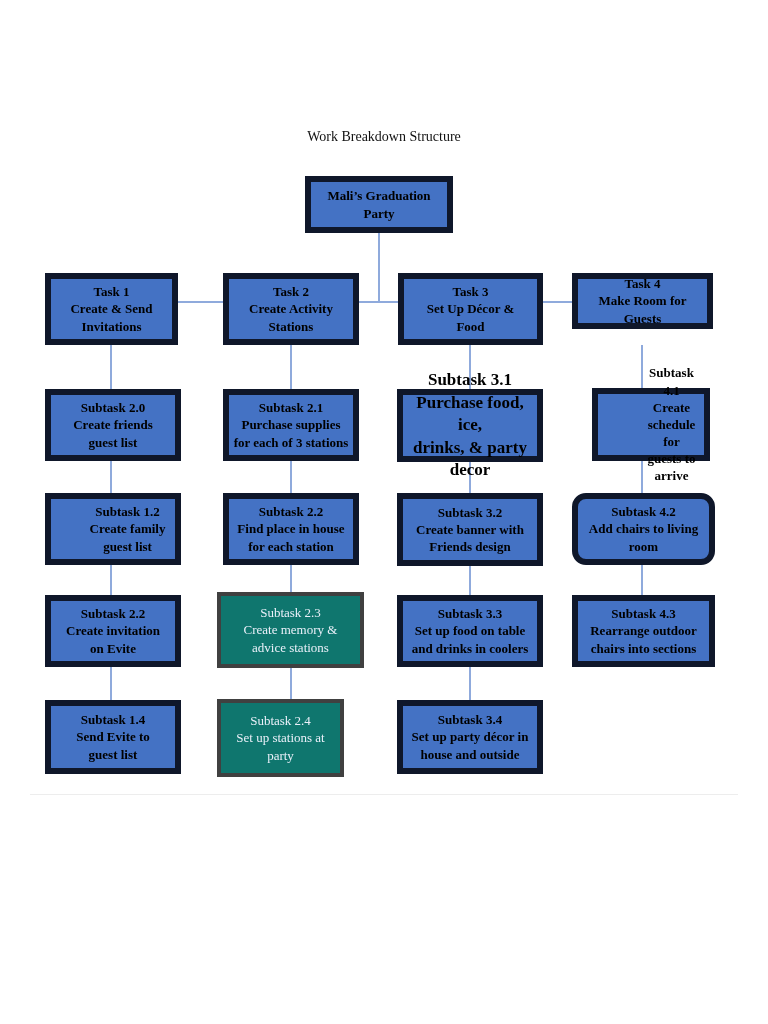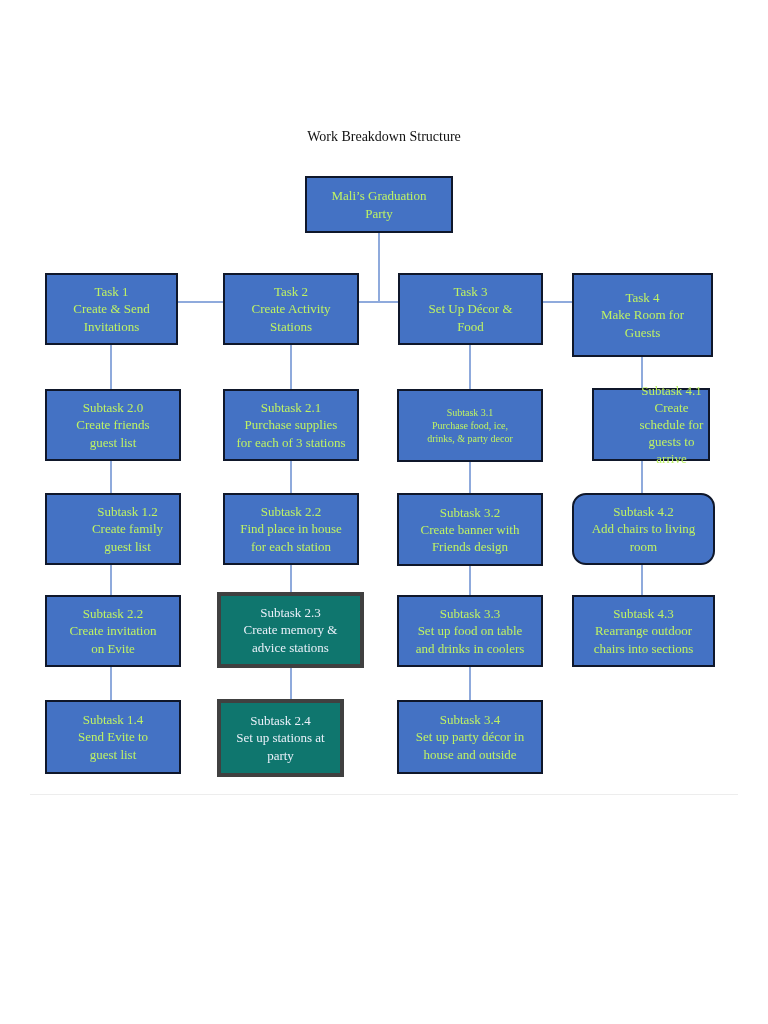--- a/index.html
+++ b/index.html
@@ -22,33 +22,33 @@
     white-space: pre-line;
   }
   .connector {
     position: absolute;
     background: #8FAADC;
   }
   .node {
     position: absolute;
     box-sizing: border-box;
     background: #4472C4;
-    border: 2px solid #0f172a;
-    color: #bef264;
-    font-weight: normal;
+    border: 6px solid #0f172a;
+    color: #000000;
+    font-weight: bold;
     font-size: 13px;
     line-height: 1.32;
     display: flex;
     align-items: center;
     justify-content: center;
     text-align: center;
     white-space: pre-line;
     padding: 2px 3px;
   }
-  .node.small { font-size: 10px; }
+  .node.small { font-size: 17px; }
   .node.highlight {
     background: #0f766e;
     border: 4px solid #404040;
     font-weight: normal;
     color: #EAF0F9;
   }
   .page-separator {
     position: absolute;
     left: 30px;
     top: 794px;
@@ -76,21 +76,21 @@
 
   <div class="node" style="left:45px; top:273px; width:133px; height:72px;">Task 1
 Create &amp; Send
 Invitations</div>
   <div class="node" style="left:223px; top:273px; width:136px; height:72px;">Task 2
 Create Activity
 Stations</div>
   <div class="node" style="left:398px; top:273px; width:145px; height:72px;">Task 3
 Set Up Décor &amp;
 Food</div>
-  <div class="node" style="left:572px; top:273px; width:141px; height:84px;">Task 4
+  <div class="node" style="left:572px; top:273px; width:141px; height:56px;">Task 4
 Make Room for
 Guests</div>
 
   <div class="node" style="left:45px; top:389px; width:136px; height:72px;">Subtask 2.0
 Create friends
 guest list</div>
   <div class="node" style="left:45px; top:493px; width:136px; height:72px;padding-left:32px;">Subtask 1.2
 Create family
 guest list</div>
   <div class="node" style="left:45px; top:595px; width:136px; height:72px;">Subtask 2.2

